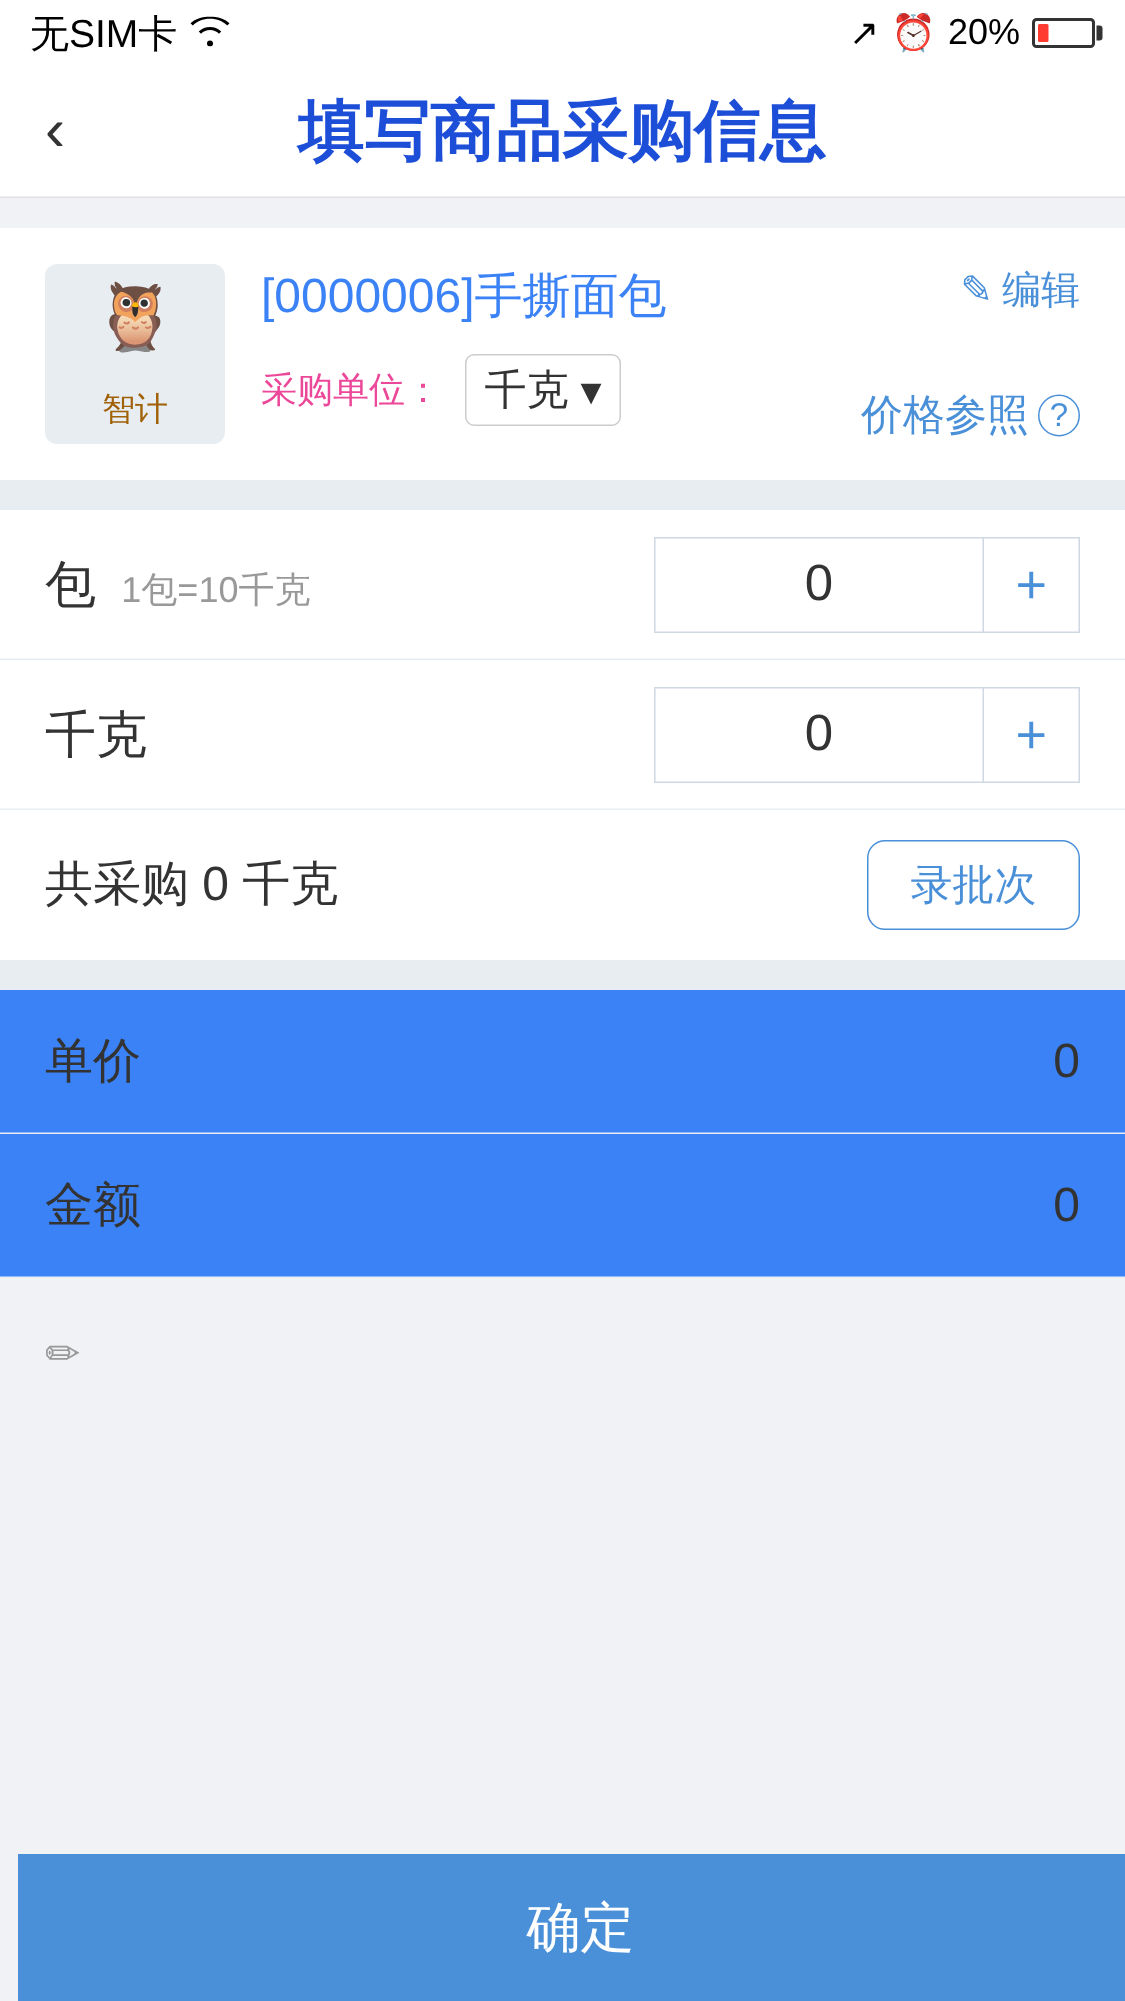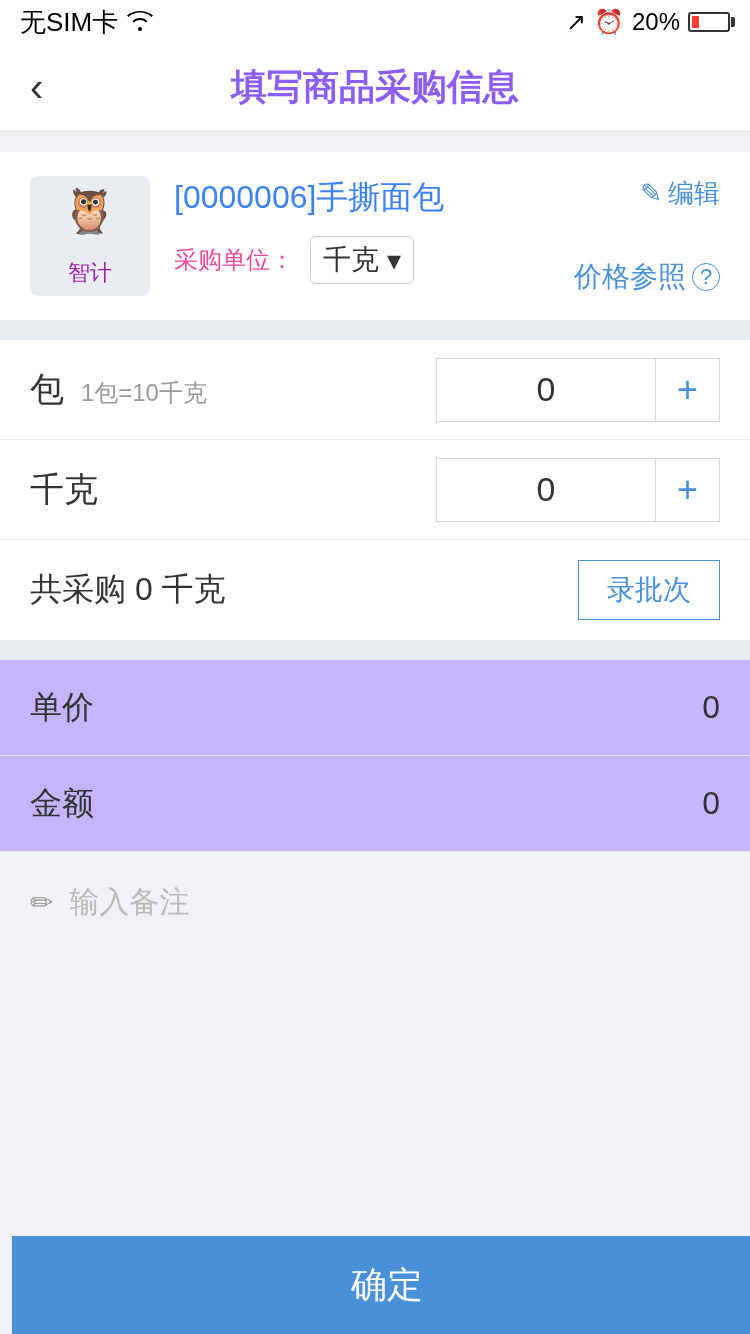--- a/index.html
+++ b/index.html
@@ -66,23 +66,23 @@
       border-bottom: 1px solid #e0e0e0;
     }
     .nav-back {
       position: absolute;
       left: 30px;
       font-size: 40px;
       color: #333;
       cursor: pointer;
     }
     .nav-title {
-      font-size: 36px;
+      font-size: 44px;
       font-weight: 600;
-      color: #8b5cf6;
+      color: #1d4ed8;
     }
 
     
     .product-card {
       background: #fff;
       margin-top: 20px;
       padding: 24px 30px;
       display: flex;
       align-items: flex-start;
       gap: 24px;
@@ -98,21 +98,21 @@
       align-items: center;
       justify-content: center;
       flex-shrink: 0;
     }
     .product-thumb-icon {
       font-size: 44px;
       color: #7a9bbf;
     }
     .product-thumb-text {
       font-size: 22px;
-      color: #a21caf;
+      color: #a16207;
       margin-top: 21px;
     }
     .product-info {
       flex: 1;
     }
     .product-name {
       font-size: 32px;
       color: #3b82f6;
       font-weight: 500;
       margin-bottom: 16px;
@@ -220,31 +220,31 @@
       align-items: center;
       justify-content: space-between;
       height: 100px;
     }
     .summary-text {
       font-size: 32px;
       color: #333;
     }
     .batch-btn {
       border: 1px solid #4a90d9;
-      border-radius: 0;
+      border-radius: 12px;
       padding: 10px 28px;
       font-size: 28px;
       color: #4a90d9;
       background: #fff;
       cursor: pointer;
     }
 
     
     .price-row {
-      background: #c4b5fd;
+      background: #3b82f6;
       padding: 0 30px;
       display: flex;
       align-items: center;
       justify-content: space-between;
       height: 96px;
       border-bottom: 1px solid #e8edf2;
     }
     .price-label {
       font-size: 32px;
       color: #333;
@@ -392,21 +392,20 @@
     <span class="price-value">0</span>
   </div>
 
   <div class="price-row">
     <span class="price-label">金额</span>
     <span class="price-value">0</span>
   </div>
 
   <div class="note-section">
     <span class="note-icon">✏</span>
-    <span class="note-placeholder">输入备注</span>
   </div>
 
   <div class="bottom-area"></div>
 
 </div>
 
 <div class="confirm-btn">
   <span>确定</span>
 </div>
 

